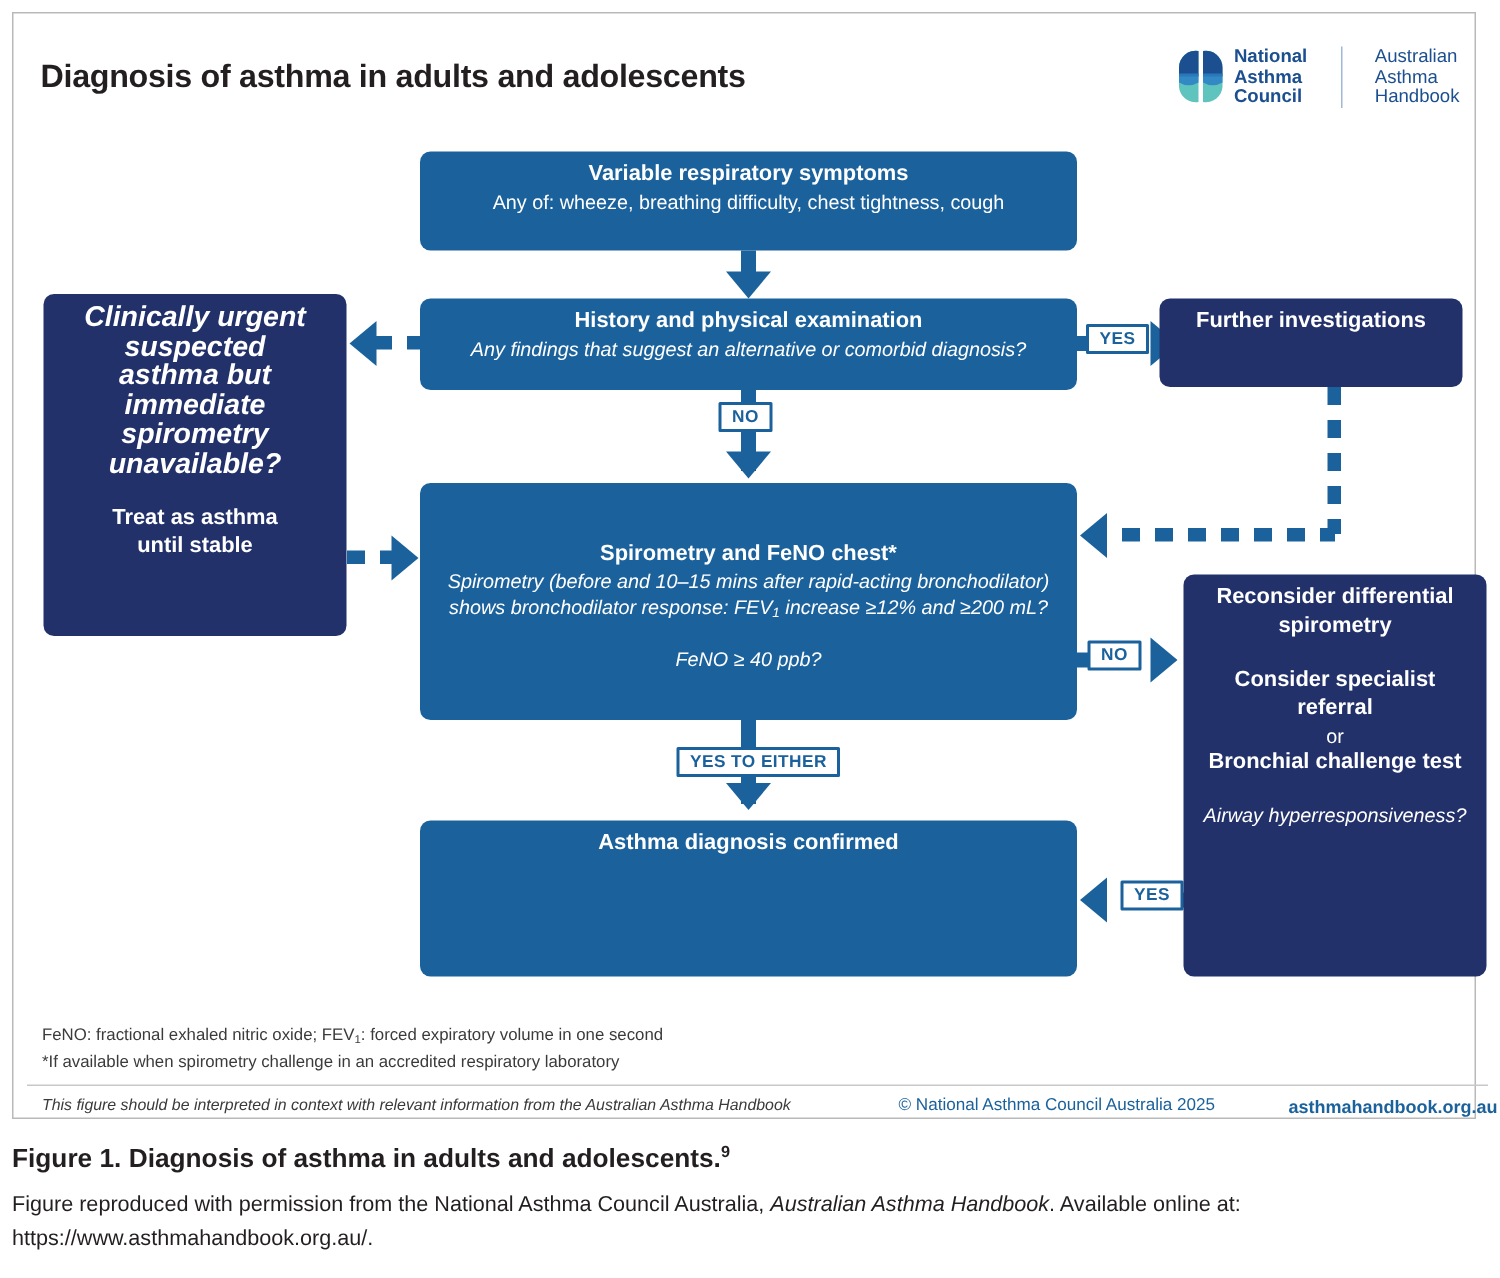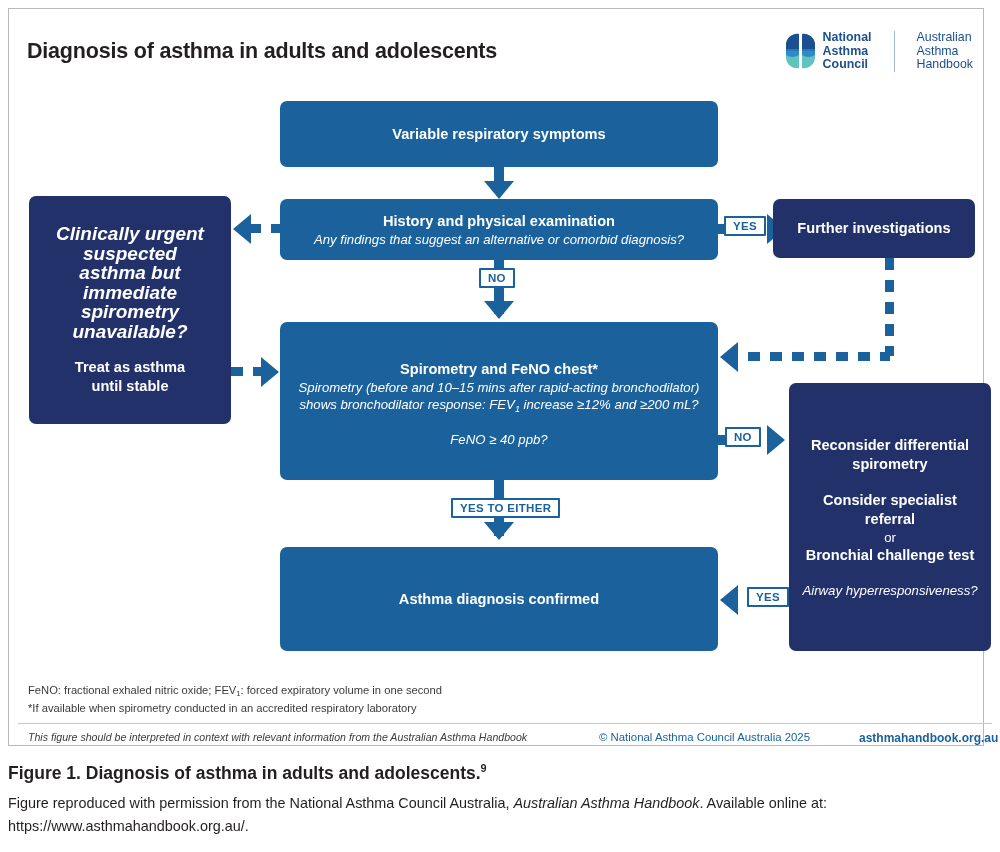--- a/index.html
+++ b/index.html
@@ -33,21 +33,21 @@
   .logo-col { font-size: 12.4px; font-weight: bold; line-height: 13.6px; color: #1c4f8f; white-space: nowrap; }
   .logo-col.right { color: #1c4f8f; font-weight: normal; }
   .logo-div { width: 1px; background: #9fb8d4; }
 
   
   .box {
     position: absolute;
     border-radius: 7px;
     color: #ffffff;
     display: flex; flex-direction: column;
-    align-items: center; justify-content: center;
+    align-items: center; 
     text-align: center;
     padding: 6px 12px;
   }
   .box.blue { background: #1b629c; }
   .box.navy { background: #23316b; }
   .b-title { font-weight: bold; font-size: 14.6px; line-height: 19px; }
   .b-sub { font-size: 13.2px; line-height: 17px; font-style: italic; }
   .b-sub.plain { font-style: normal; }
   .b-ital { font-style: italic; font-size: 19px; line-height: 19.5px; font-weight: bold;}
   .gap12 { height: 13px; }
@@ -209,20 +209,21 @@
     <div class="vline" style="left:485px; top:471px; height:56px;"></div>
     <div class="arrow-down" style="left:475px; top:513px;"></div>
     <div class="label" style="left:442px; top:489px;">YES TO EITHER</div>
 
     <div class="hline" style="left:742px; top:586px; width:40px;"></div>
     <div class="arrow-left" style="left:711px; top:576px;"></div>
     <div class="label" style="left:738px; top:578px;">YES</div>
 
     <div class="box blue" id="box-symptoms">
       <div class="b-title">Variable respiratory symptoms</div>
+      <div class="b-sub plain">Any of: wheeze, breathing difficulty, chest tightness, cough</div>
     </div>
 
     <div class="box blue" id="box-history">
       <div class="b-title">History and physical examination</div>
       <div class="b-sub">Any findings that suggest an alternative or comorbid diagnosis?</div>
     </div>
 
     <div class="box navy" id="box-urgent">
       <div class="b-ital" style="width:160px;">Clinically urgent suspected asthma but immediate spirometry unavailable?</div>
       <div class="gap16"></div>
@@ -256,21 +257,21 @@
       <div class="b-sub">Airway hyperresponsiveness?</div>
     </div>
 
     <div class="box blue" id="box-confirmed">
       <div class="b-title">Asthma diagnosis confirmed</div>
     </div>
 
     <div class="footnote" id="fn1">
       <span>FeNO: fractional exhaled nitric oxide; FEV</span><sub>1</sub><span>: forced expiratory volume in one second</span>
     </div>
-    <div class="footnote" id="fn2">*If available when spirometry conducted in an accredited respiratory laboratory</div>
+    <div class="footnote" id="fn2">*If available when spirometry challenge in an accredited respiratory laboratory</div>
 
     <div class="footbar"></div>
     <div id="fn-interp">This figure should be interpreted in context with relevant information from the Australian Asthma Handbook</div>
     <div id="fn-copy">© National Asthma Council Australia 2025</div>
     <div id="fn-url">asthmahandbook.org.au</div>
 
   </div>
 
   <div class="caption-title">
     <span>Figure 1. Diagnosis of asthma in adults and adolescents.</span><sup>9</sup>

